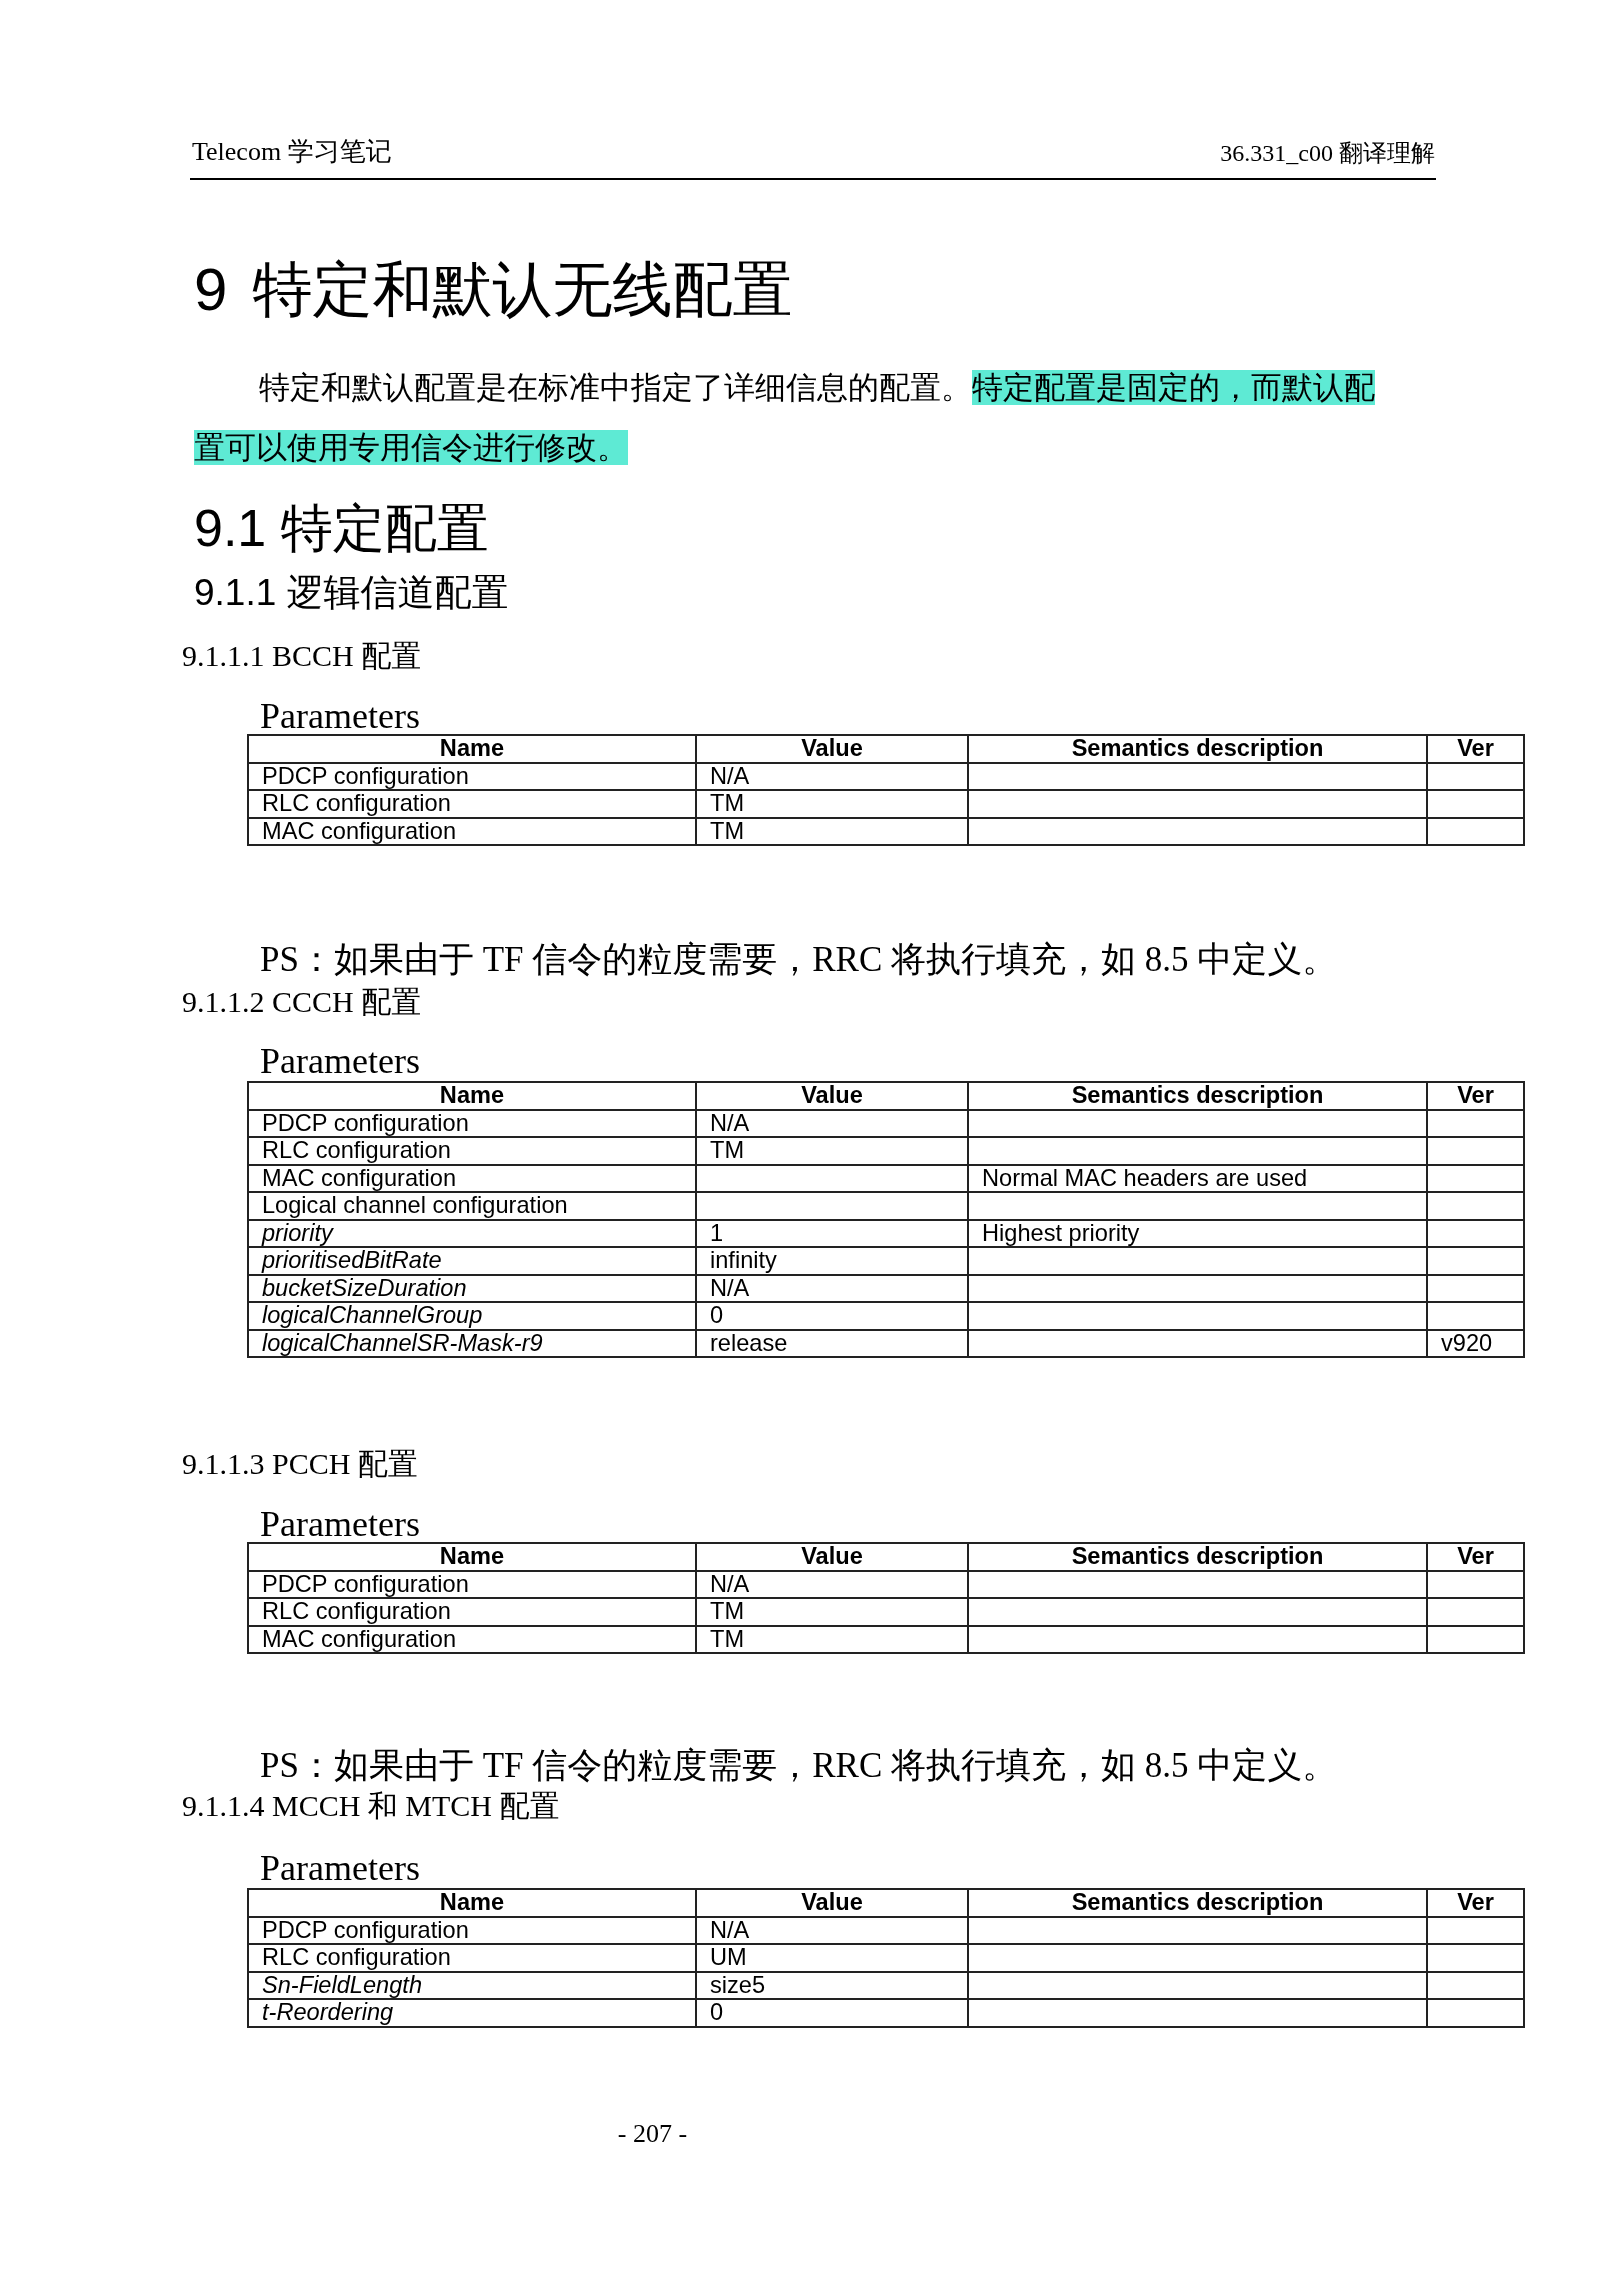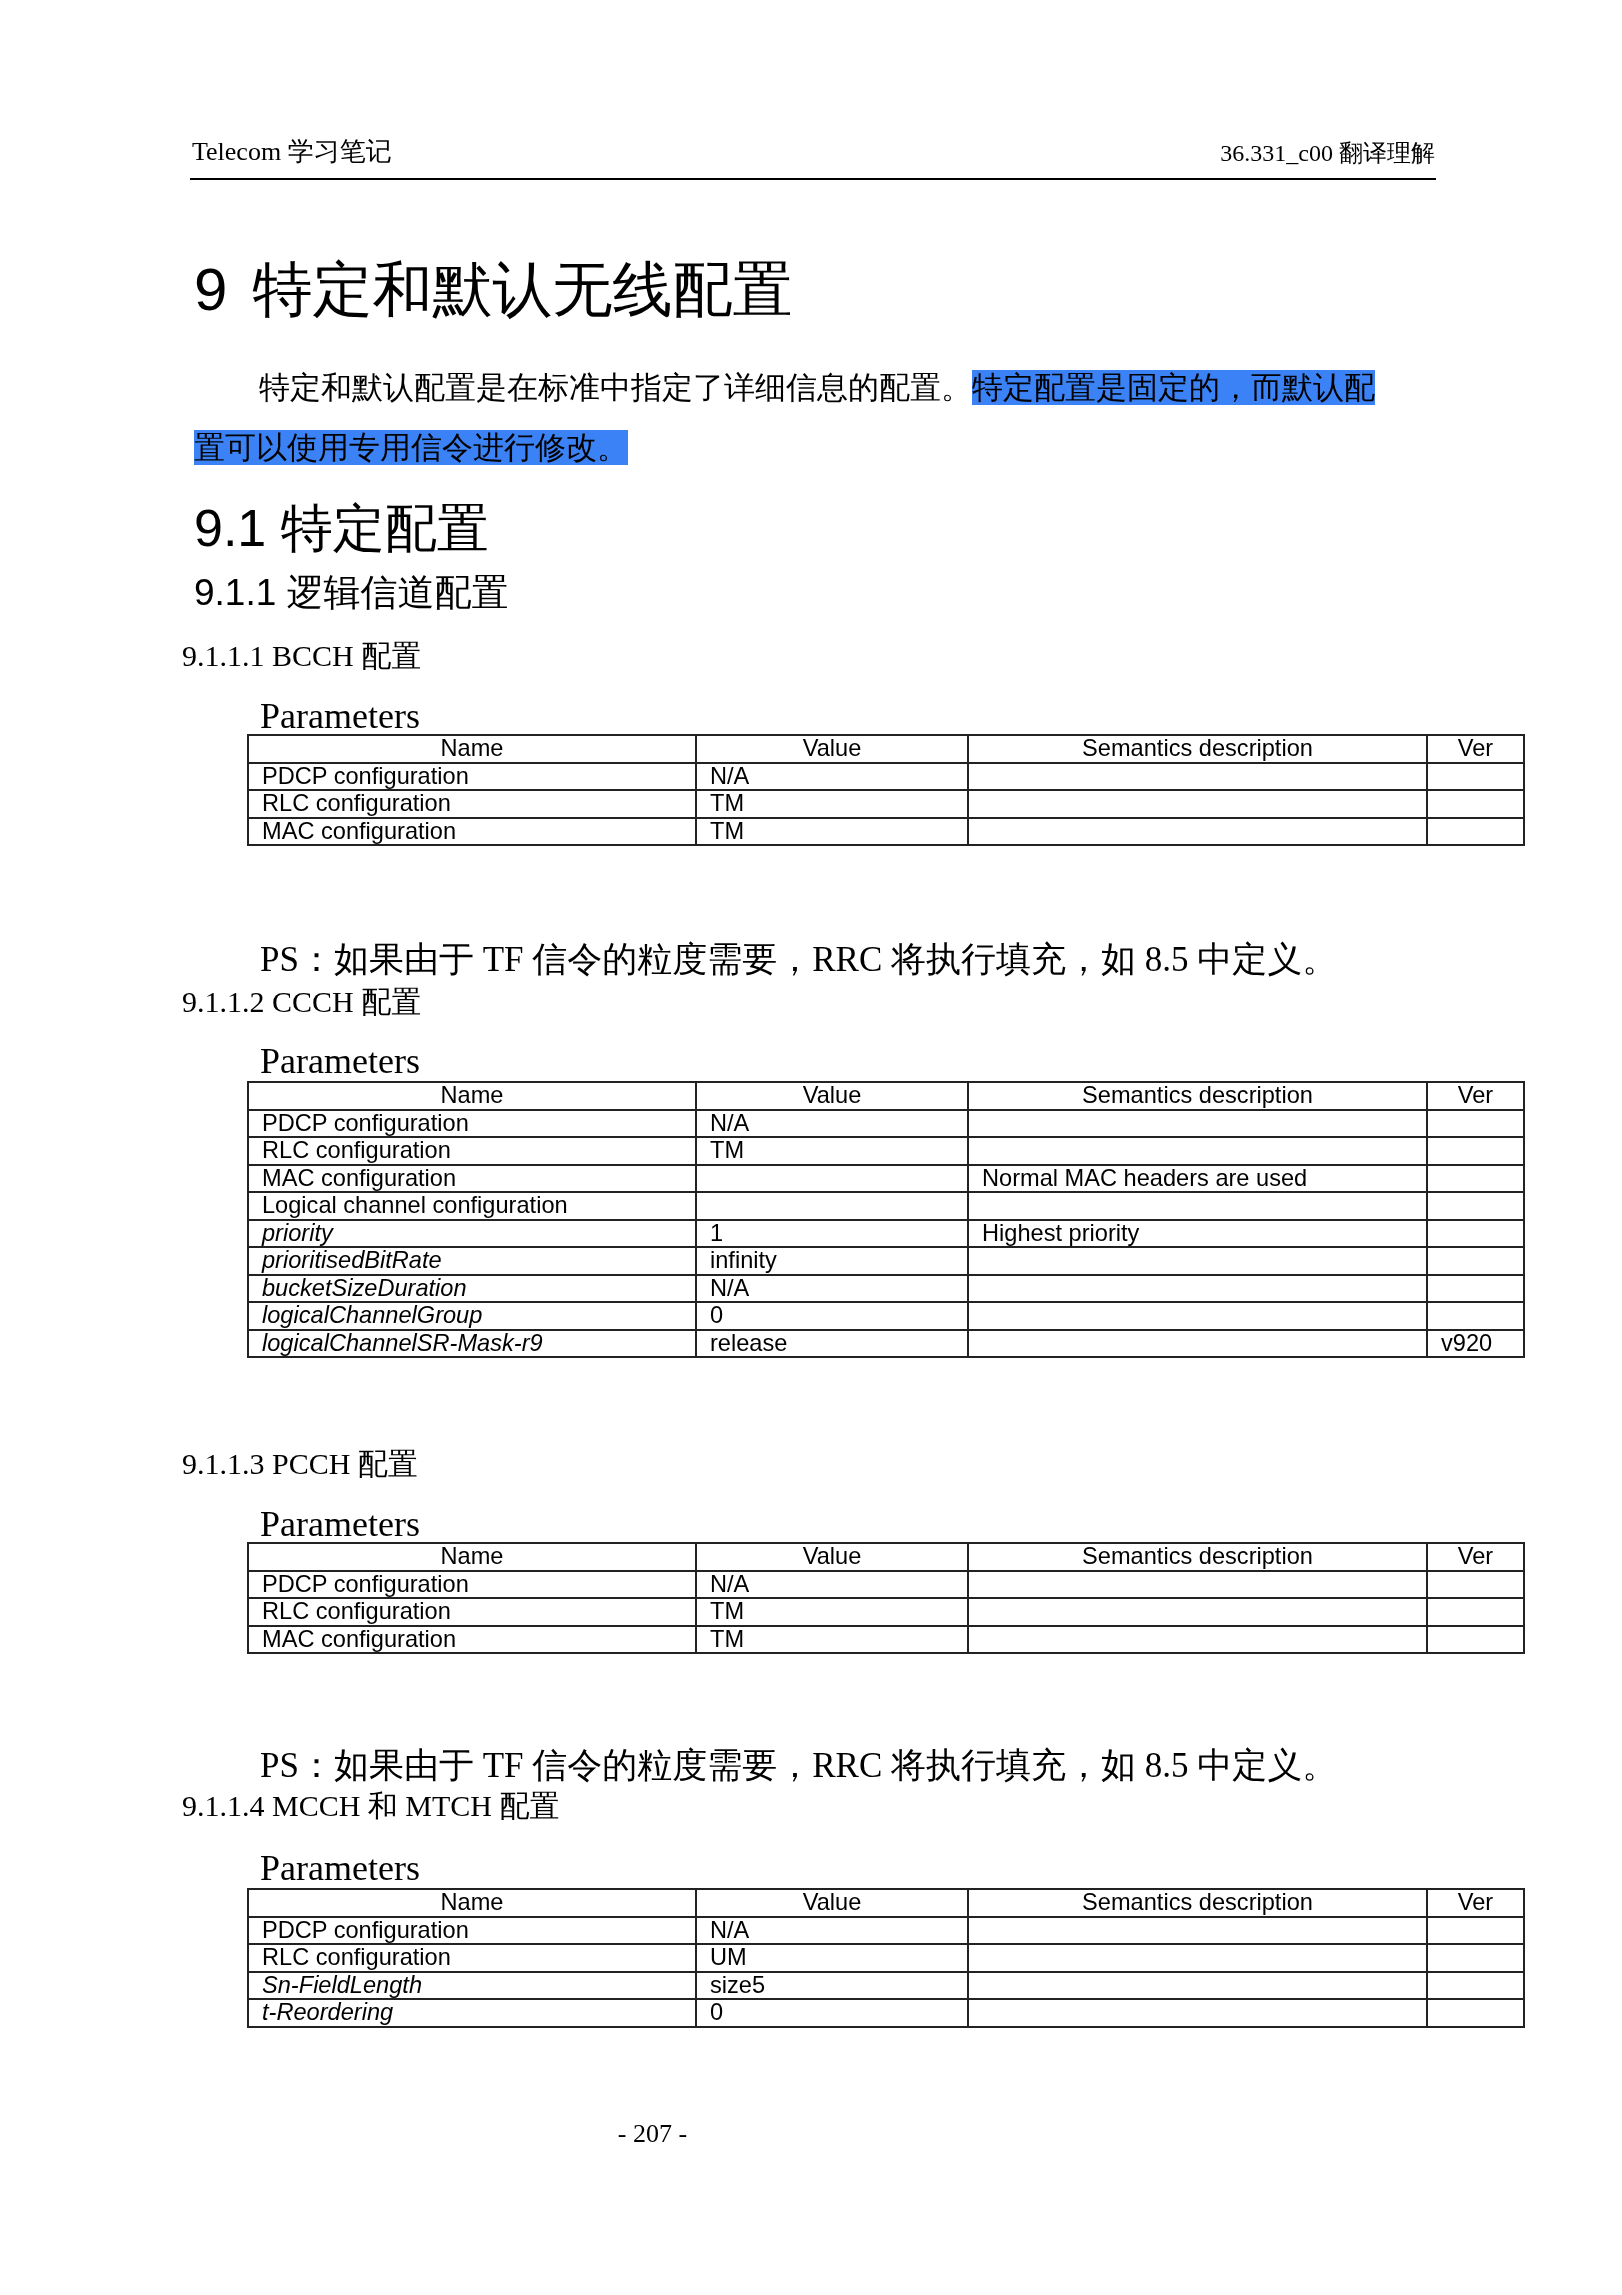--- a/index.html
+++ b/index.html
@@ -10,39 +10,39 @@
 
   .hdr-left { left:192px; top:134px; font-size:26px; }
   .hdr-right { right:188px; top:137px; font-size:24px;margin-left:38px; }
   .hdr-rule { left:190px; top:178px; width:1246px; height:2px; background:#000; }
 
   .h1 { left:194px; top:250px; font-size:60px; font-weight:normal; white-space:nowrap; }
   .h1 .num { margin-right:25px; }
 
   .para { left:194px; width:1243px; font-size:31px; line-height:60px; }
   .para .indent { display:inline-block; width:65px; }
-  .hl { background:#3b82f6; }
+  .hl { background:#5eead4; }
 
   .h2 { left:194px; font-size:52px; white-space:nowrap; }
   .h3 { left:194px; font-size:37px; white-space:nowrap; }
   .h4 { left:182px; font-size:30px; white-space:nowrap; }
   .params { left:260px; font-size:36px; }
   .ps { left:260px; font-size:35px; white-space:nowrap; }
 
   table.ptable { position:absolute; left:247px; width:1276px; border-collapse:collapse; table-layout:fixed; }
   table.ptable col.c1 { width:448px; }
   table.ptable col.c2 { width:272px; }
   table.ptable col.c3 { width:459px; }
   table.ptable col.c4 { width:97px; }
   table.ptable th, table.ptable td {
     border:2px solid #222; height:25.5px; padding:0 13px; font-size:23.6px;
     font-family: "Liberation Sans", "DejaVu Sans", sans-serif; line-height:25.5px;
     white-space:nowrap; overflow:hidden; text-align:left; vertical-align:middle;
   }
-  table.ptable th { font-weight:normal; text-align:center; }
+  table.ptable th { font-weight:bold; text-align:center; }
   table.ptable td.it { font-style:italic; }
 
   .page-num { left:0; width:1305px; text-align:center; top:2119px; font-size:26px; }
 </style>
 </head>
 <body>
 
 <div class="abs serif hdr-left">Telecom 学习笔记</div>
 <div class="abs serif hdr-right">36.331_c00 翻译理解</div>
 <div class="abs hdr-rule"></div>

